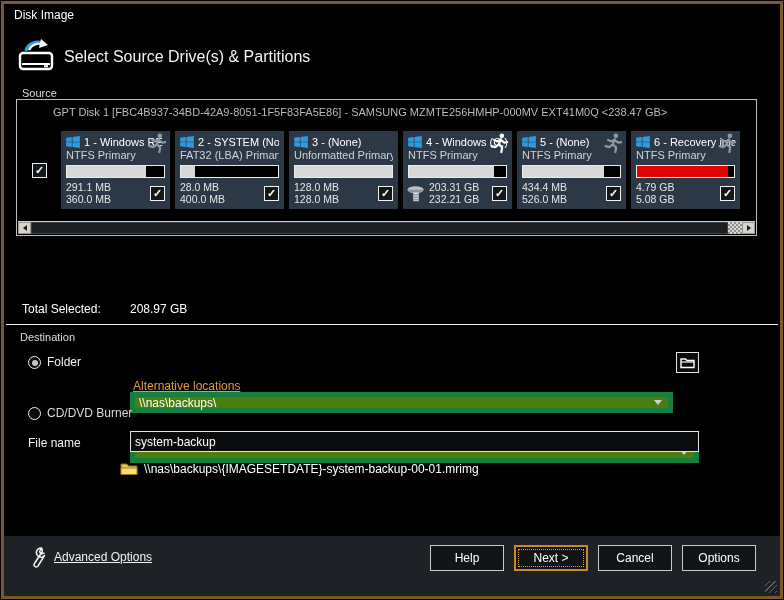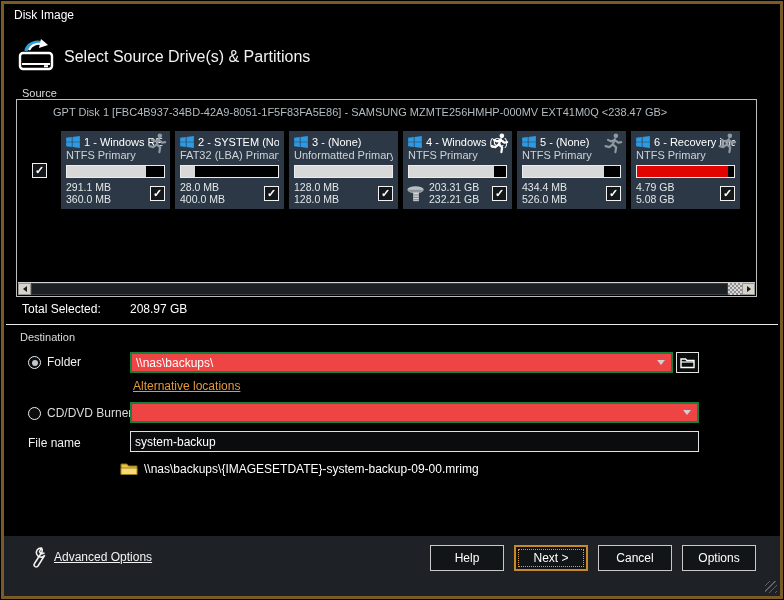--- a/index.html
+++ b/index.html
@@ -9,21 +9,21 @@
   .border-overlay { position:absolute; inset:1px; border:3px solid #7b5b25; z-index:60; pointer-events:none; }
 
   .window-title { position:absolute; left:14px; top:8px; font-size:12px; color:#fff; }
 
   .hdr-icon { position:absolute; left:17px; top:38px; width:42px; height:36px; }
   .page-title { position:absolute; left:64px; top:48px; font-size:16px; color:#f2f2f2; }
 
   .group-label { position:absolute; font-size:11px; color:#dcdcdc; }
   .src-label { left:22px; top:87px; }
 
-  .src-panel { position:absolute; left:16px; top:99px; width:741px; height:198px;
+  .src-panel { position:absolute; left:16px; top:99px; width:741px; height:137px;
                border:1px solid #bdbdbd; background:#000; }
   .disk-header { position:absolute; left:36px; top:6px; right:6px; font-size:11px; color:#b3bcc2;
                  white-space:nowrap; overflow:hidden; }
   .tiles-row { position:absolute; left:0; top:28px; right:0; height:84px;
                display:flex; align-items:center; padding-left:15px; }
   .cb { width:15px; height:15px; border:1px solid #f2f2f2; background:#14181b; color:#fff;
         display:flex; align-items:center; justify-content:center; font-size:11px; font-weight:bold;
         flex:0 0 auto; }
   .disk-cb { margin-right:14px; }
 
@@ -57,22 +57,22 @@
 
   .divider { position:absolute; left:6px; right:6px; top:324px; height:1px; background:#eaeaea; }
   .dest-label { left:20px; top:331px; }
 
   .radio { position:absolute; width:13px; height:13px; border-radius:50%;
            border:1px solid #f0f0f0; background:#0a0c0d; }
   .radio .dot { position:absolute; left:2.5px; top:2.5px; width:6px; height:6px; border-radius:50%;
                 background:#c2c7cb; }
   .radio-label { position:absolute; font-size:12px; color:#f0f0f0; }
 
-  .combo { position:absolute; height:21px; background:#ef4444; border:2px solid #15803d;
-           display:flex; align-items:center; padding:0 6px 0 4px; font-size:12px; color:#fff; }
+  .combo { position:absolute; height:21px; background:#4d7c0f; border:5px solid #15803d;
+           display:flex; align-items:center; padding:0 6px 0 4px; font-size:12px; color:#fff;margin-top:40px; }
   .combo .combo-text { flex:1; white-space:nowrap; overflow:hidden; }
   .combo-arrow { width:0; height:0; border-left:4px solid transparent; border-right:4px solid transparent;
                  border-top:5px solid #ccd2d6; flex:0 0 auto; }
   .browse-btn { position:absolute; left:676px; top:352px; width:23px; height:21px; background:#0a0c0d;
                 border:1px solid #e3e3e3; display:flex; align-items:center; justify-content:center; }
   .alt-link { position:absolute; left:133px; top:379px; font-size:12px; color:#e09a3a;
               text-decoration:underline; }
   .text-input { position:absolute; left:130px; top:431px; width:569px; height:21px; background:#0a0c0d;
                 border:1px solid #e3e3e3; color:#fff; font-size:12px; font-family:"Liberation Sans",sans-serif;
                 padding:0 4px; }
@@ -308,21 +308,21 @@
     <div class="combo-arrow"></div>
   </div>
 
   <div class="radio-label" style="left:28px; top:436px;">File name</div>
   <input class="text-input" type="text" value="system-backup" style="">
 
   <svg class="preview-icon" viewBox="0 0 18 15">
     <path d="M1 3 L1 13.5 L17 13.5 L17 5 L8.5 5 L6.8 3 Z" fill="#e9c63f" stroke="#8a6d1a" stroke-width="1"></path>
     <path d="M1 7 L17 7 L17 13.5 L1 13.5 Z" fill="#f5dc6e" stroke="#8a6d1a" stroke-width="0.8"></path>
   </svg>
-  <div class="preview-path">\\nas\backups\{IMAGESETDATE}-system-backup-09-00.mrimg</div>
+  <div class="preview-path">\\nas\backups\{IMAGESETDATE}-system-backup-00-01.mrimg</div>
 
   <div class="footer-bar">
     <svg class="wrench" viewBox="0 0 20 24">
       <path d="M13.5 2 A4.6 4.6 0 1 0 16.5 9.5 L10 20 A2.1 2.1 0 1 1 6.5 17.5 L13 7.5 A4.6 4.6 0 0 0 13.5 2 Z M13.5 2 L11.5 5.5 L13 8 L16.5 7" fill="none" stroke="#f2f2f2" stroke-width="1.5" stroke-linejoin="round"></path>
     </svg>
     <a class="adv-link" href="#">Advanced Options</a>
     <div class="btn-row">
       <button class="btn">Help</button>
       <button class="btn primary">Next &gt;</button>
       <button class="btn">Cancel</button>

